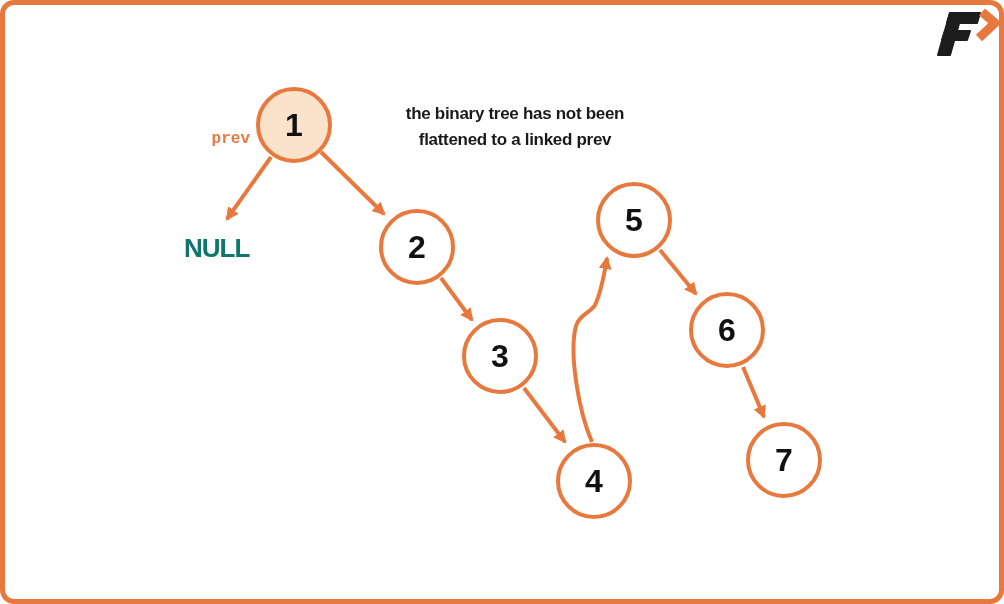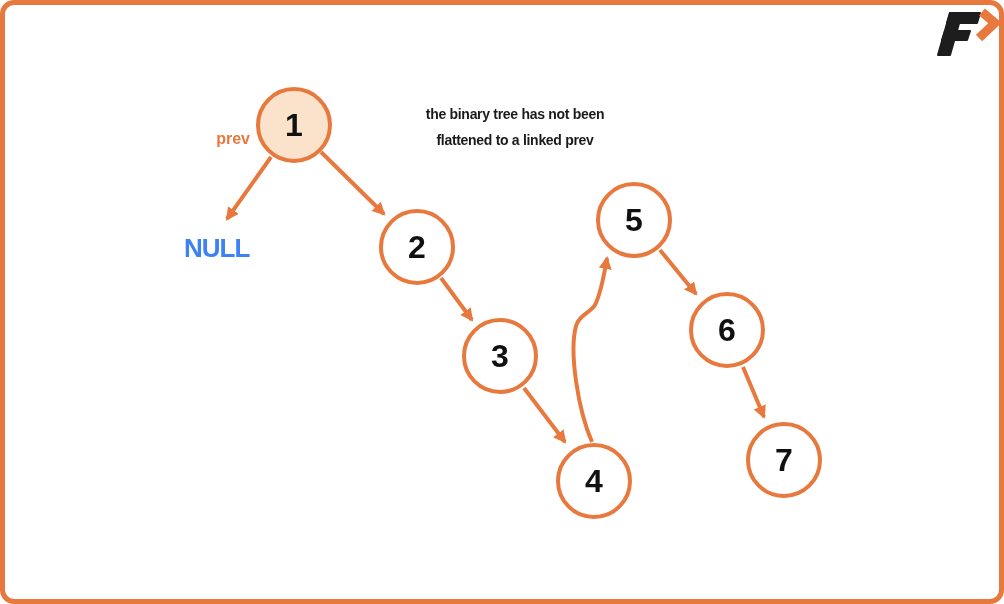--- a/index.html
+++ b/index.html
@@ -30,43 +30,44 @@
     width: 78px;
     height: 54px;
   }
   .caption {
     position: absolute;
     left: 365px;
     top: 101px;
     width: 300px;
     text-align: center;
     font-weight: bold;
-    font-size: 14px;
+    font-size: 17px;
     letter-spacing: -0.3px;
     line-height: 26px;
     color: #1a1a1a;
   }
   .label-prev {
     position: absolute;
     left: 200px;
     top: 130px;
     width: 50px;
     text-align: right;
     font-weight: bold;
     font-size: 16px;
     color: #E8793E;
+    font-family: Liberation Mono, monospace;
   }
   .label-null {
     position: absolute;
     left: 184px;
     top: 233px;
     font-weight: bold;
     font-size: 26px;
     letter-spacing: -1px;
-    color: #3b82f6;
+    color: #0f766e;
   }
   .edges {
     position: absolute;
     inset: 0;
     pointer-events: none;
   }
   .node {
     position: absolute;
     width: 76px;
     height: 76px;

